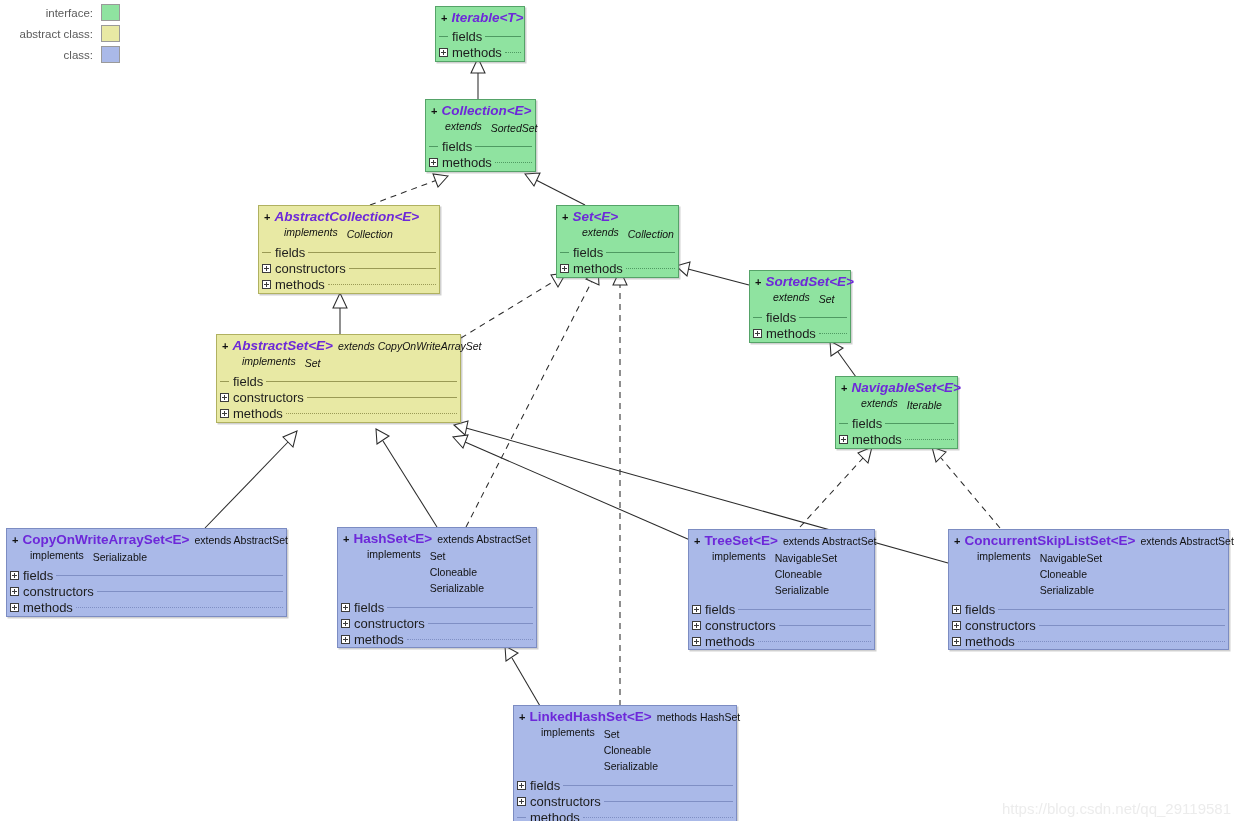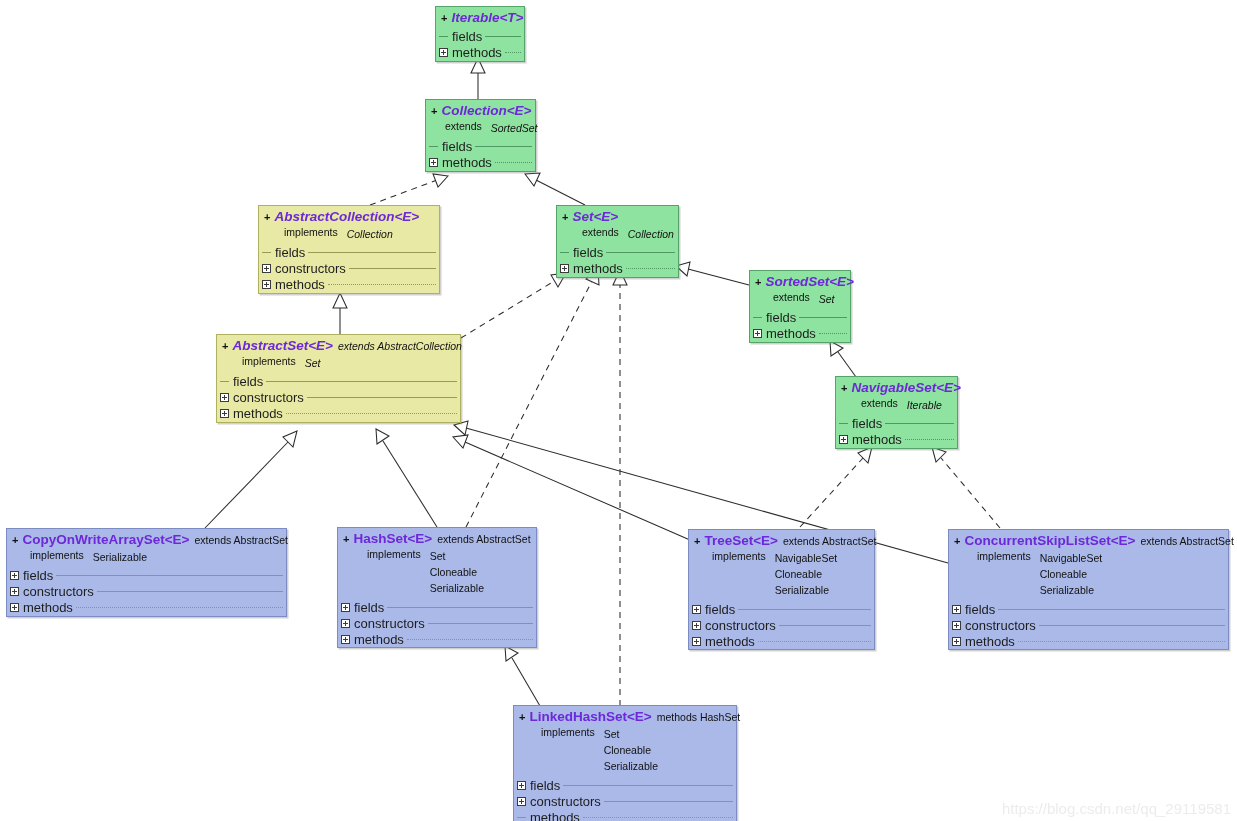--- a/index.html
+++ b/index.html
@@ -33,21 +33,21 @@
   .title{padding:3px 6px 0 5px;line-height:1.15;}
   .t-line{display:flex;align-items:baseline;white-space:nowrap;}
   .plus{font-size:11px;font-weight:bold;color:#111;margin-right:4px;}
   .tname{font-size:13.5px;font-weight:bold;color:#6d28d9;}
   .node.iface .tname,.node.abstract .tname{font-style:italic;}
   .ext{font-size:10.5px;color:#111;margin-left:5px;}
   .node.iface .ext,.node.abstract .ext{font-style:italic;}
 
   .sub{display:flex;white-space:nowrap;padding-left:14px;margin-top:1px;}
   .sub .kw{font-size:10.5px;color:#111;}
-  .node.iface .sub .kw,.node.abstract .sub .kw{}
+  .node.iface .sub .kw,.node.abstract .sub .kw{font-style:italic;}
   .sub .vals{margin-left:9px;}
   .sub .vals div{font-size:10.5px;color:#111;line-height:1.55;}
   .node.iface .sub .vals div,.node.abstract .sub .vals div{font-style:italic;}
 
   .compartments{margin-top:3px;}
   .cmp{display:flex;align-items:center;height:16px;padding:0 3px 0 3px;}
   .cmp .box{width:9px;height:9px;box-sizing:border-box;border:1px solid #3b3b3b;
             background:#fff;position:relative;flex:0 0 auto;margin-right:1px;}
   .cmp .box:before{content:"";position:absolute;left:3px;top:1px;width:1px;height:5px;background:#3b3b3b;}
   .cmp .box:after{content:"";position:absolute;left:1px;top:3px;width:5px;height:1px;background:#3b3b3b;}
@@ -62,20 +62,34 @@
   .node.cls .cmp .rule,.node.cls .cmp .dash{background:#7f8fc4;}
   .node.cls .cmp .rule.dotted{border-top-color:#7f8fc4;background:none;}
 
   .watermark{position:absolute;right:6px;bottom:4px;font-size:15px;color:#ececec;white-space:nowrap;}
 </style>
 </head>
 <body>
 
 <div id="stage">
 
+  <div class="legend">
+    <div class="legend-row">
+      <span class="legend-label">interface:</span>
+      <span class="legend-swatch" style="background:#8fe3a0"></span>
+    </div>
+    <div class="legend-row">
+      <span class="legend-label">abstract class:</span>
+      <span class="legend-swatch" style="background:#e8e9a4"></span>
+    </div>
+    <div class="legend-row">
+      <span class="legend-label">class:</span>
+      <span class="legend-swatch" style="background:#aab9e8"></span>
+    </div>
+  </div>
 
   <svg class="edges" viewBox="0 0 1237 821">
 
     <path d="M478,101 L478,70"></path>
     <polygon class="head" points="478,58 471,73 485,73"></polygon>
 
     <path class="dashed" d="M370,205 L437,180"></path>
     <polygon class="head" points="448,176 433,174 438,187"></polygon>
 
     <path d="M585,205 L536,180"></path>
@@ -280,21 +294,21 @@
         <span class="rule dotted"></span>
       </div>
     </div>
   </div>
 
   <div class="node abstract" style="left:216px;top:334px;width:245px;">
     <div class="title">
       <div class="t-line">
         <span class="plus">+</span>
         <span class="tname">AbstractSet&lt;E&gt;</span>
-        <span class="ext">extends AbstractCollection</span>
+        <span class="ext">extends CopyOnWriteArraySet</span>
       </div>
       <div class="sub" style="padding-left:20px;">
         <span class="kw">implements</span>
         <span class="vals">
           <div>Set</div>
         </span>
       </div>
     </div>
     <div class="compartments">
       <div class="cmp">

